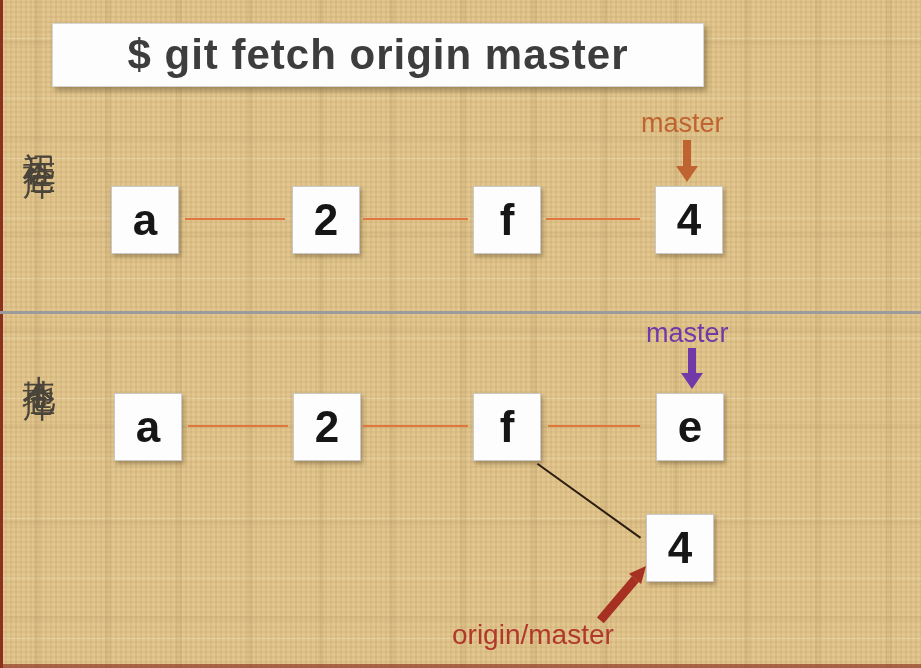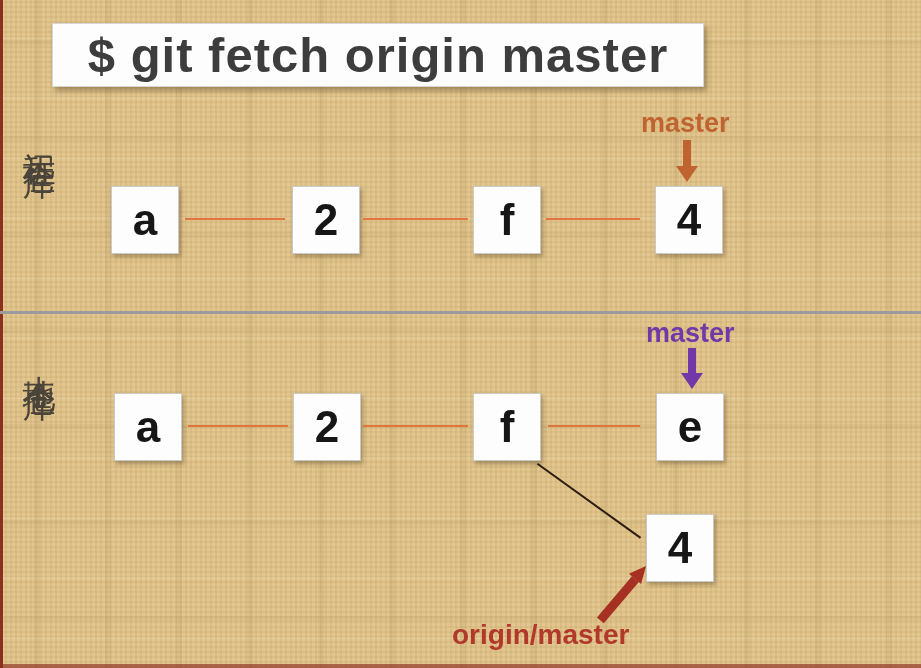--- a/index.html
+++ b/index.html
@@ -15,37 +15,37 @@
       repeating-linear-gradient(0deg, transparent 0px, transparent 47px, rgba(120,90,40,0.06) 47px, rgba(120,90,40,0.06) 52px, transparent 52px, transparent 96px);
   }
   .edge-left{position:absolute;left:0;top:0;width:3px;height:668px;background:var(--edge-stripe,#8c3020);}
   .edge-bottom{position:absolute;left:0;top:664px;width:921px;height:4px;background:var(--edge-stripe,#8c3020);opacity:.65;}
   .title-box{
     position:absolute;left:52px;top:23px;width:650px;height:62px;
     background:var(--box-bg,#fdfdfd);border:1px solid #d6d6d6;
     box-shadow:3px 4px 5px rgba(95,75,40,.45);
     display:flex;align-items:center;justify-content:center;
   }
-  .title-box .cmd{font-size:49px;font-weight:bold;color:var(--title-text,#3d3d3d);letter-spacing:1px;white-space:nowrap;}
+  .title-box .cmd{font-size:42px;font-weight:bold;color:var(--title-text,#3d3d3d);letter-spacing:1px;white-space:nowrap;}
   .repo-label{
     position:absolute;left:21px;writing-mode:vertical-rl;text-orientation:upright;
     font-size:33px;line-height:37px;letter-spacing:4px;color:var(--label-text,#4a443a);
     font-weight:normal;white-space:nowrap;
   }
   .repo-label.remote{top:127px;}
   .repo-label.local{top:349px;}
   .divider{position:absolute;left:0;top:311px;width:921px;height:3px;background:var(--divider-gray,#9b9b9b);}
   .node{
     position:absolute;width:66px;height:66px;background:var(--box-bg,#fdfdfd);
     border:1px solid var(--box-border,#c9c9c9);box-shadow:2px 3px 4px rgba(90,70,40,.40);
     display:flex;align-items:center;justify-content:center;
     font-size:44px;font-weight:bold;color:var(--box-text,#161616);
   }
   .connector{position:absolute;height:2px;background:var(--connector-orange,#e0763b);}
-  .branch-label{position:absolute;font-size:27px;font-weight:bold;white-space:nowrap;}
+  .branch-label{position:absolute;font-size:27px;font-weight:normal;white-space:nowrap;}
   .branch-label.orange{color:var(--master-orange,#bf6430);}
   .branch-label.purple{color:var(--master-purple,#7238a8);}
   .branch-label.red{color:var(--origin-master-red,#b1392b);font-size:28px;}
   .v-arrow-shaft{position:absolute;width:8px;}
   .v-arrow-head{position:absolute;width:0;height:0;border-left:11px solid transparent;border-right:11px solid transparent;}
   .shaft-orange{background:var(--master-orange,#bf6430);}
   .head-orange{border-top:16px solid var(--master-orange,#bf6430);}
   .shaft-purple{background:var(--master-purple,#7238a8);}
   .head-purple{border-top:16px solid var(--master-purple,#7238a8);}
   .merge-line{

